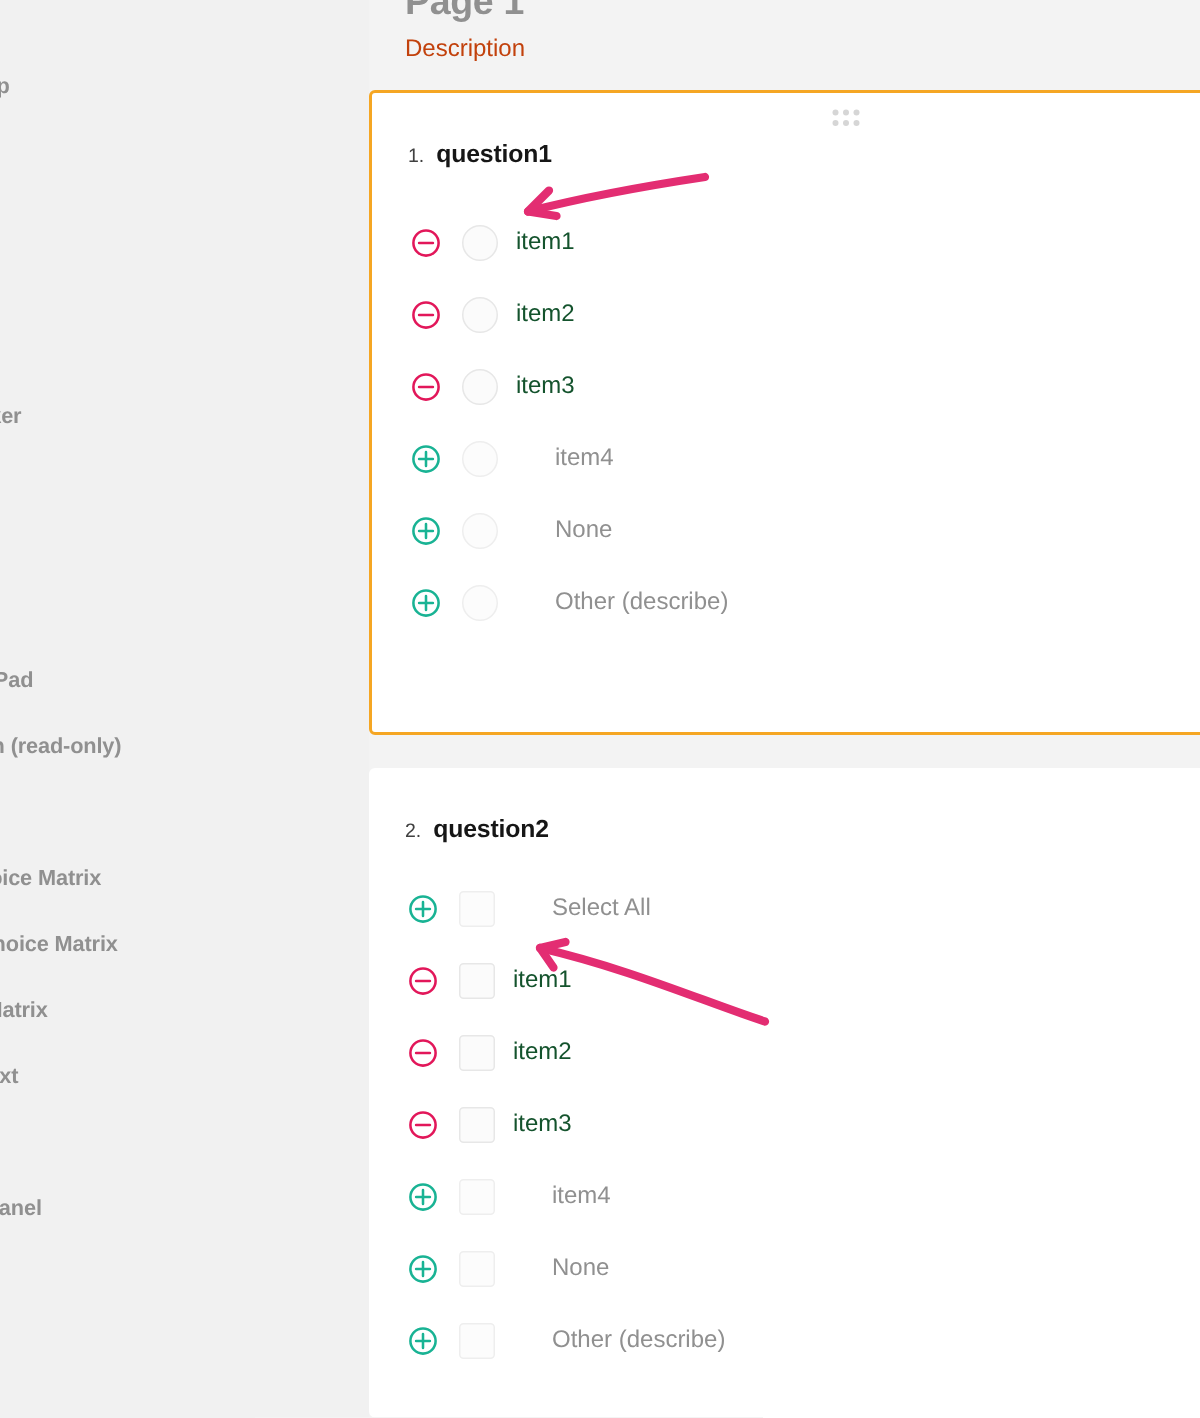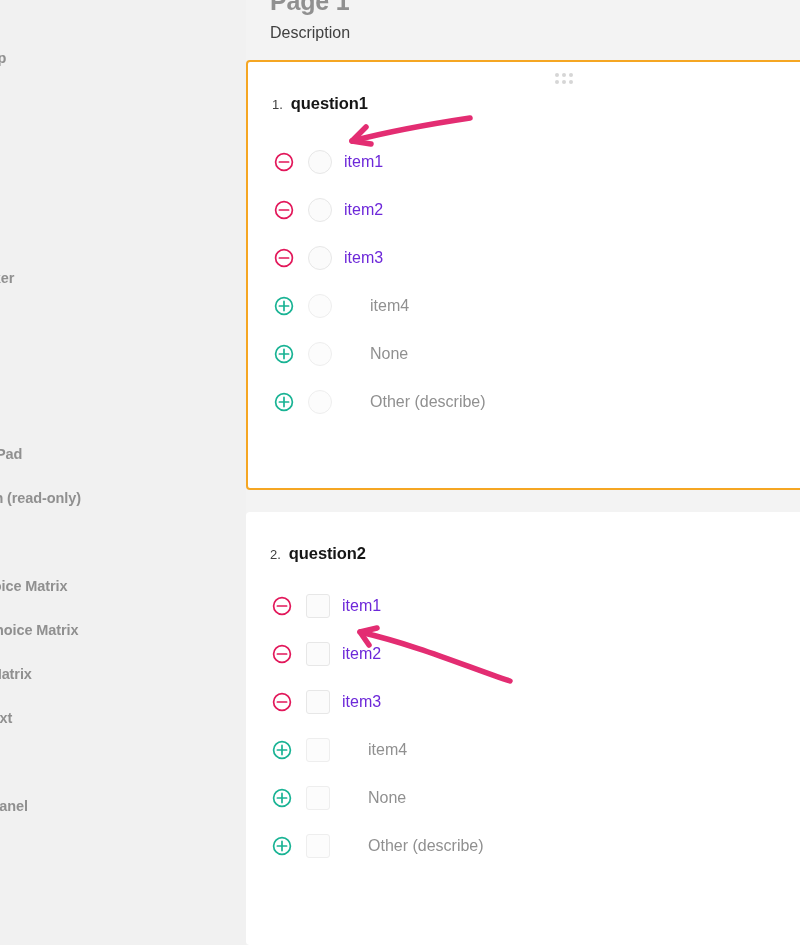--- a/index.html
+++ b/index.html
@@ -79,21 +79,21 @@
   .page-title {
     font-size: 25px;
     font-weight: 700;
     color: #909090;
     line-height: 34px;
     margin: 0;
     letter-spacing: -0.2px;
   }
   .page-desc {
     font-size: 16px;
-    color: #404040;
+    color: #c2410c;
     line-height: 22px;
     margin: 4px 0 0 0;
   }
 
   
   .q-panel {
     position: absolute;
     left: 0;
     width: 600px;
     background: #ffffff;
@@ -191,21 +191,21 @@
     box-sizing: border-box;
     margin-right: 12px;
   }
   .ctrl-radio.ghost, .ctrl-check.ghost {
     background: #fcfcfc;
     border-color: #eeeeee;
   }
 
   .choice-text {
     font-size: 16px;
-    color: #6d28d9;
+    color: #14532d;
     line-height: 20px;
   }
   .choice-text.muted {
     color: #909090;
     margin-left: 26px;
   }
 
   
   .q-footer {
     position: absolute;
@@ -434,20 +434,30 @@
         </div>
       </div>
     </div>
 
     <div class="q-panel plain">
       <div class="q-title" style="top:32px;">
         <span class="q-num">2.</span>
         <span class="q-name">question2</span>
       </div>
       <div class="choices" id="choices-q2" style="top:70px;">
+          <div class="choice-row">
+            <span class="adorner">
+              <svg width="20" height="20" viewBox="0 0 20 20">
+                <circle cx="10" cy="10" r="8.4" fill="none" stroke="#19b394" stroke-width="1.7"></circle>
+                <path d="M10 5.4 V14.6 M5.4 10 H14.6" stroke="#19b394" stroke-width="1.7" stroke-linecap="round"></path>
+              </svg>
+            </span>
+            <span class="ctrl-check ghost"></span>
+            <span class="choice-text muted">Select All</span>
+          </div>
           <div class="choice-row">
             <span class="adorner">
               <svg width="20" height="20" viewBox="0 0 20 20">
                 <circle cx="10" cy="10" r="8.4" fill="none" stroke="#e2175a" stroke-width="1.7"></circle>
                 <path d="M5.4 10 H14.6" stroke="#e2175a" stroke-width="1.7" stroke-linecap="round"></path>
               </svg>
             </span>
             <span class="ctrl-check"></span>
             <span class="choice-text">item1</span>
           </div>

